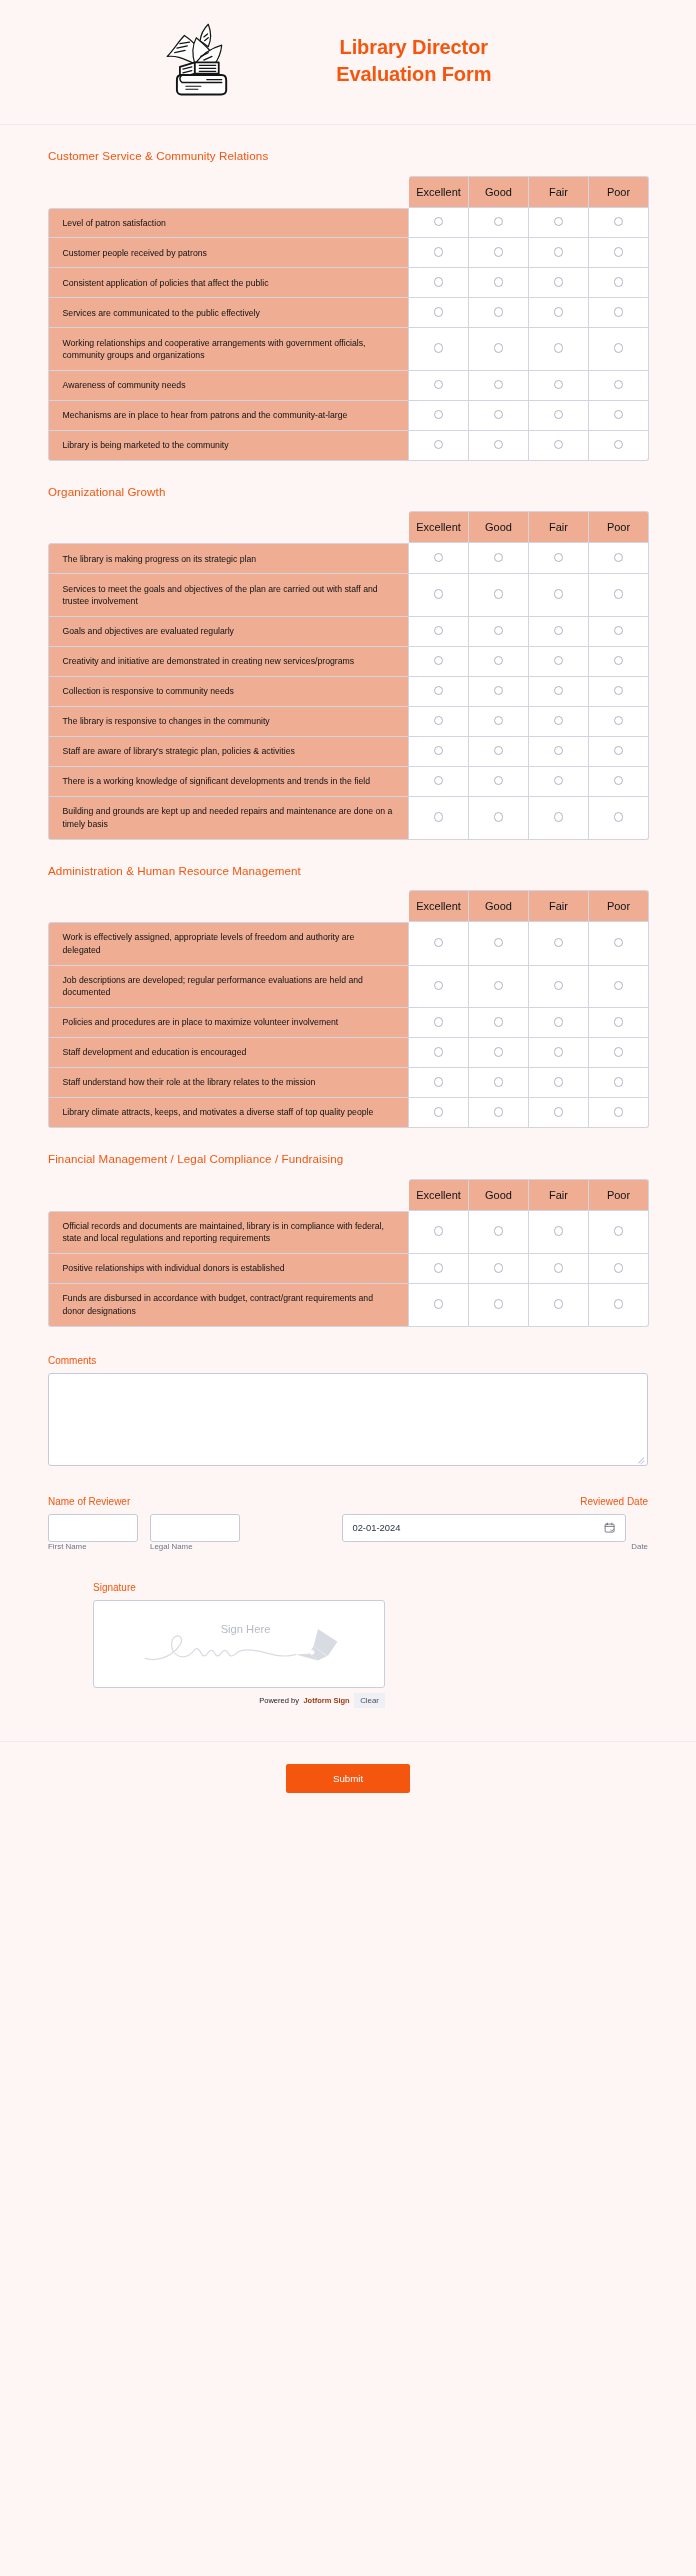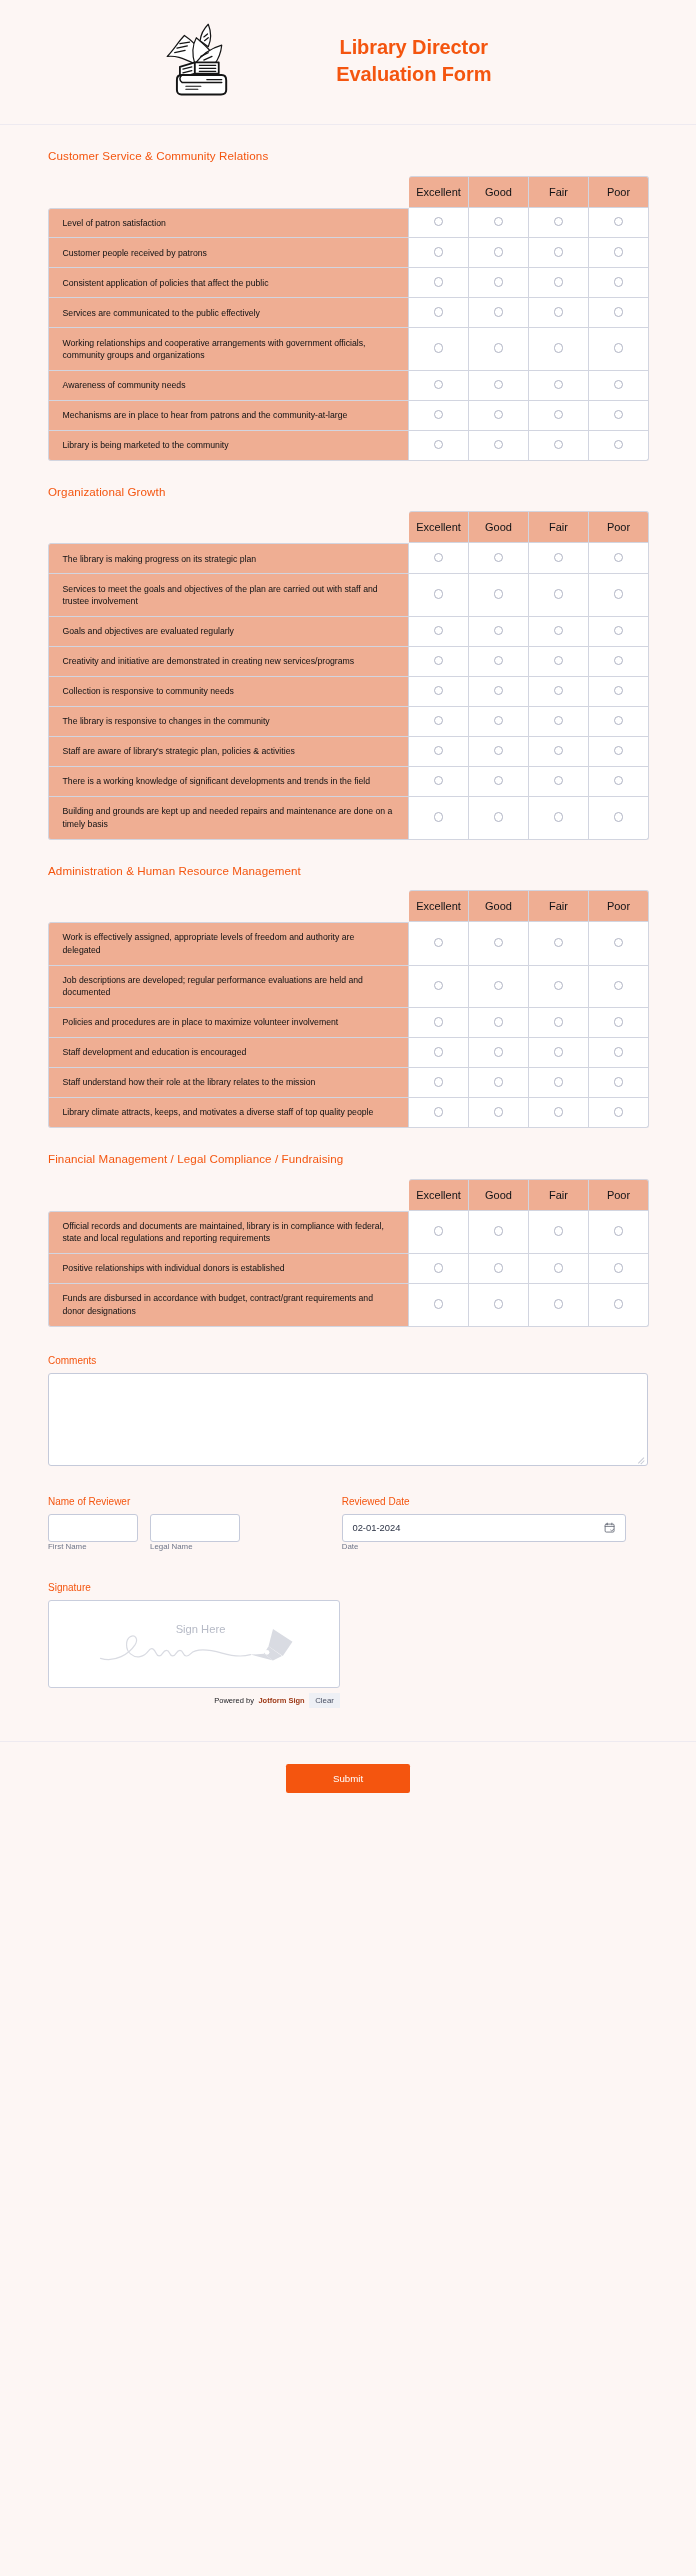--- a/index.html
+++ b/index.html
@@ -132,21 +132,21 @@
     content:""; position:absolute; right:0;
     height:0.7px; background:#9aa0b2;
     transform:rotate(-45deg);
   }
   .resize-grip:before{ width:8.2px; bottom:2.2px; }
   .resize-grip:after{ width:4.5px; bottom:0px; right:0; }
 
   
   .nd-row{ padding:0 48px; margin-top:30px; display:flex; gap:0; }
   .nd-col-name{ width:284px; }
-  .nd-col-date{ width:331px; margin-left:31px; }
+  .nd-col-date{ width:331px; margin-left:31px;text-align:right; }
   .sub-row{ display:flex; gap:12px; }
   .txt-input{
     height:28.4px;
     background:#fff;
     border:0.7px solid #c5cada;
     border-radius:3px;
   }
   .txt-input.name{ width:90px; }
   .sub-label{
     font-size:7.9px;
@@ -165,21 +165,21 @@
     display:flex;
     align-items:center;
     justify-content:space-between;
     padding:0 9.7px;
     font-size:9.4px;
     color:#2c3345;
   }
   .cal-icon{ width:11.2px; height:11.2px; opacity:.8; }
 
   
-  .sig-block{ padding:0 48px; margin-top:31px; }
+  .sig-block{ padding:0 48px; margin-top:31px;margin-left:45px; }
   .sig-box{
     width:292px;
     height:88px;
     background:#fff;
     border:0.7px solid #c9cedd;
     border-radius:3px;
     position:relative;
     overflow:hidden;
   }
   .sig-inner{

